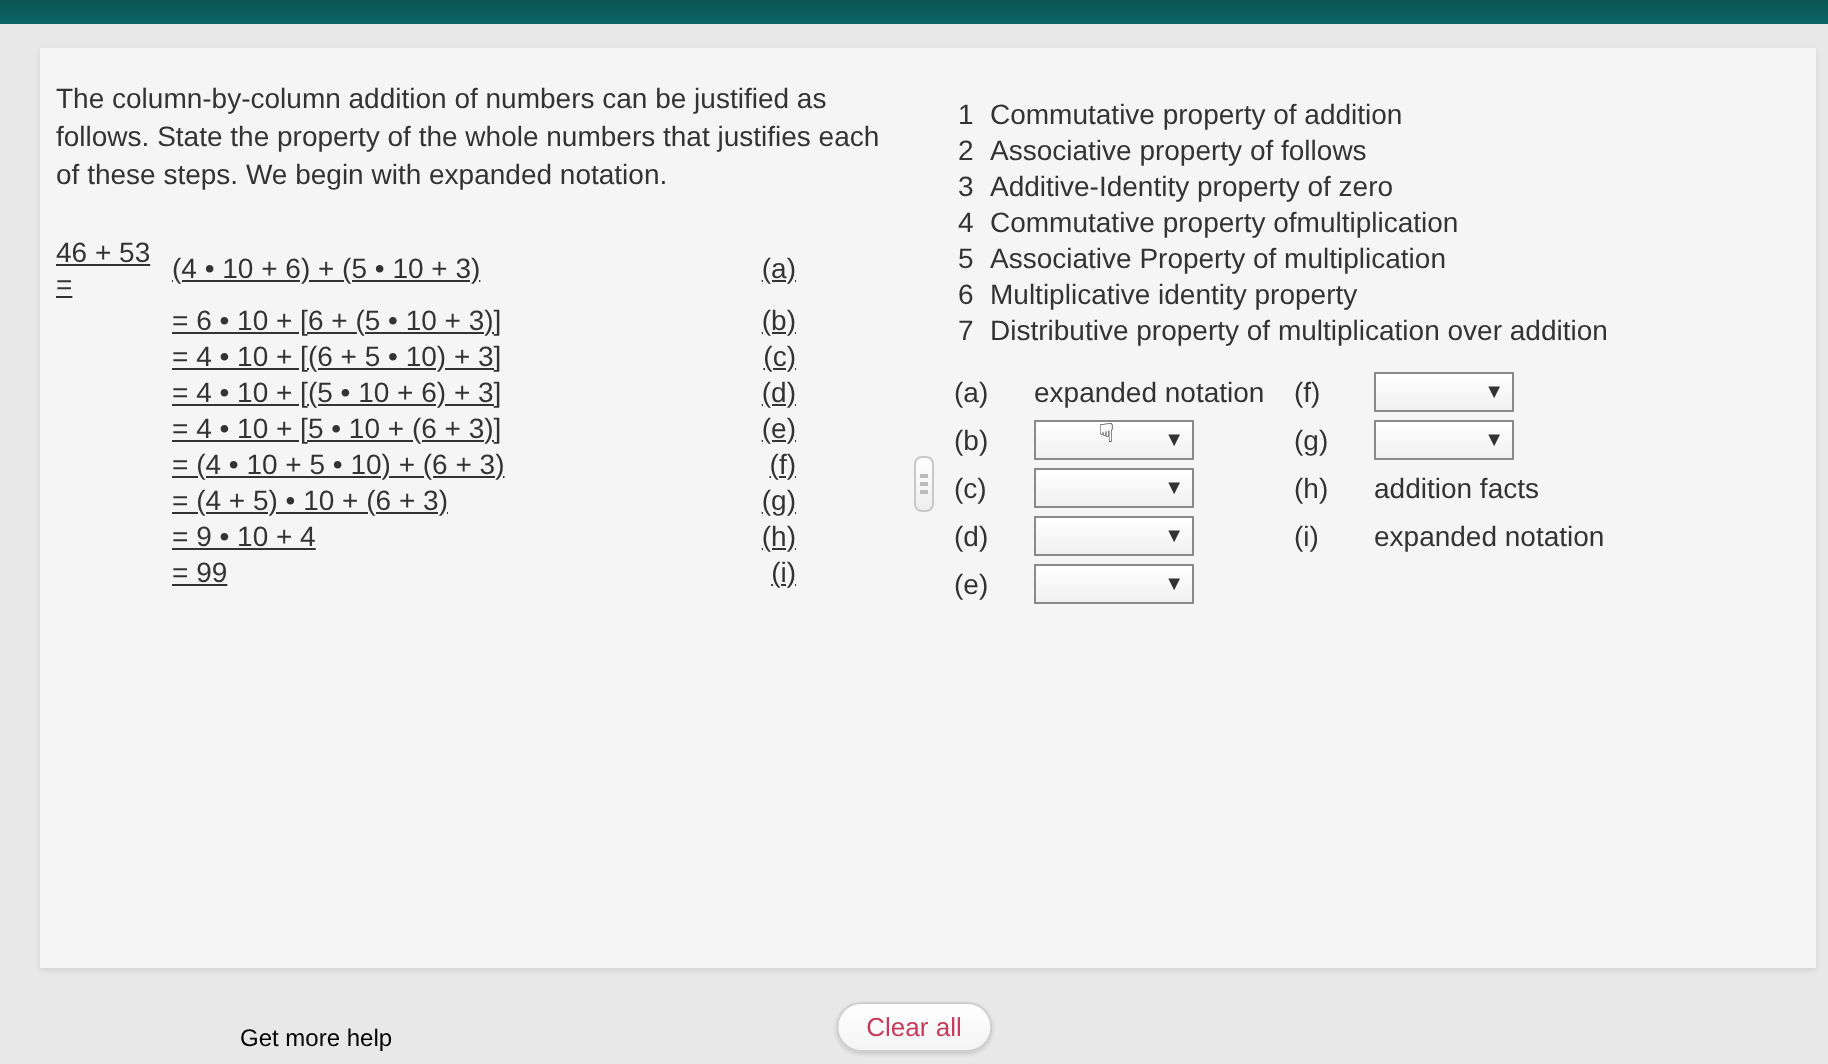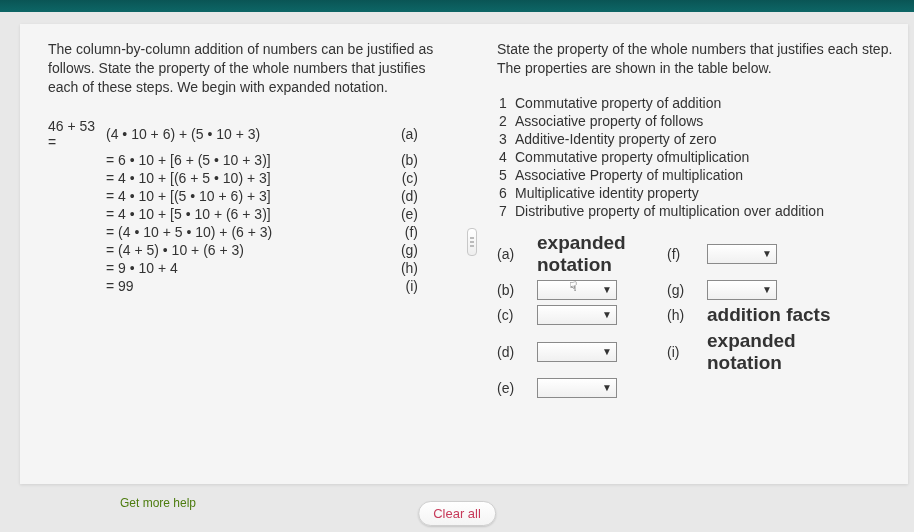--- a/index.html
+++ b/index.html
@@ -10,67 +10,67 @@
       font-family: Arial, sans-serif;
       font-size: 14px;
       color: #333;
       position: relative;
       overflow: hidden;
     }
     .top-bar { height: 12px; background: linear-gradient(#0a5555, #0d6666); }
     .page {
       background: #f5f5f5;
       margin: 12px 6px 0 20px;
-      padding: 16px 12px 40px 28px;
+      padding: 16px 12px 40px 8px;
       display: flex;
-      gap: 20px;
+      gap: 10px;
       box-shadow: 0 1px 3px rgba(0,0,0,.1);
       min-height: 460px;
     }
     .col-left { flex: 1; }
     .col-right { flex: 1; }
     .divider-wrap { display:flex; align-items:center; }
     .grip {
       width: 10px; height: 28px;
       border: 1px solid #c8c8c8; border-radius: 4px;
       background: linear-gradient(#fff,#eee);
       display:flex; flex-direction:column; justify-content:center; align-items:center; gap:2px;
     }
     .grip span { width: 4px; height: 2px; background:#bbb; display:block; }
     .prompt { line-height: 1.35; margin-bottom: 16px; }
-    .steps-table { border-collapse: collapse; margin-top: 20px; }
+    .steps-table { border-collapse: collapse; margin-top: 20px; text-decoration: underline; }
     .steps-table td { padding: 1px 0; }
     .steps-table .lhs { width: 58px; vertical-align: top; }
     .steps-table .expr { width: 280px; }
     .steps-table .lab { width: 40px; text-align: right; padding-right: 8px; }
     .prop-list { margin: 8px 0 12px 2px; }
     .prop-list div { padding: 1px 0; }
     .prop-list .num { display:inline-block; width: 16px; }
     .answer-grid { display:grid; grid-template-columns: 30px 120px 30px 150px; gap: 4px 10px; align-items:center; }
     .answer-grid .labcell { text-align:left; }
     .sel {
       width: 80px; height: 20px;
       border: 1px solid #8a8a8a;
       background: linear-gradient(#fff,#f0f0f0);
       display:inline-flex; align-items:center; justify-content:flex-end;
       padding: 0 4px; font-size: 12px;
       position: relative;
     }
     .sel.wide { width: 70px; }
     .caret { font-size: 10px; color:#333; }
     .cursor-icon { position:absolute; left:40%; top:-2px; font-size:13px; color:#000; }
-    .static-ans { font-size: 19px; font-weight: bold; }
+    .static-ans { font-size: 14px; }
     .clear-btn {
       position: absolute; bottom: 6px; left: 50%; transform: translateX(-50%);
       background: linear-gradient(#fff,#f4f4f4);
       border: 1px solid #cfcfcf; border-radius: 14px;
       padding: 4px 14px; color:#c73a5a; font-size: 13px;
       box-shadow: 0 1px 2px rgba(0,0,0,.15);
     }
-    .help-stub { position:absolute; bottom:22px; left: 120px; color:#4d7c0f; font-size:12px; }
+    .help-stub { position:absolute; bottom:6px; left: 120px; color:#000000; font-size:12px; }
   </style>
 </head>
 <body>
 
 <div class="top-bar"></div>
 
 <div class="page">
 
   <div class="col-left">
     <p class="prompt">The column-by-column addition of numbers can be justified as follows. State the property of the whole numbers that justifies each of these steps. We begin with expanded notation.</p>
@@ -128,21 +128,20 @@
 
   <div class="divider-wrap">
     <div class="grip">
         <span></span>
         <span></span>
         <span></span>
       </div>
   </div>
 
   <div class="col-right">
-    <p class="prompt">State the property of the whole numbers that justifies each step. The properties are shown in the table below.</p>
 
     <div class="prop-list">
       <div><span class="num">1</span><span>Commutative property of addition</span></div>
       <div><span class="num">2</span><span>Associative property of follows</span></div>
       <div><span class="num">3</span><span>Additive-Identity property of zero</span></div>
       <div><span class="num">4</span><span>Commutative property ofmultiplication</span></div>
       <div><span class="num">5</span><span>Associative Property of multiplication</span></div>
       <div><span class="num">6</span><span>Multiplicative identity property</span></div>
       <div><span class="num">7</span><span>Distributive property of multiplication over addition</span></div>
     </div>

